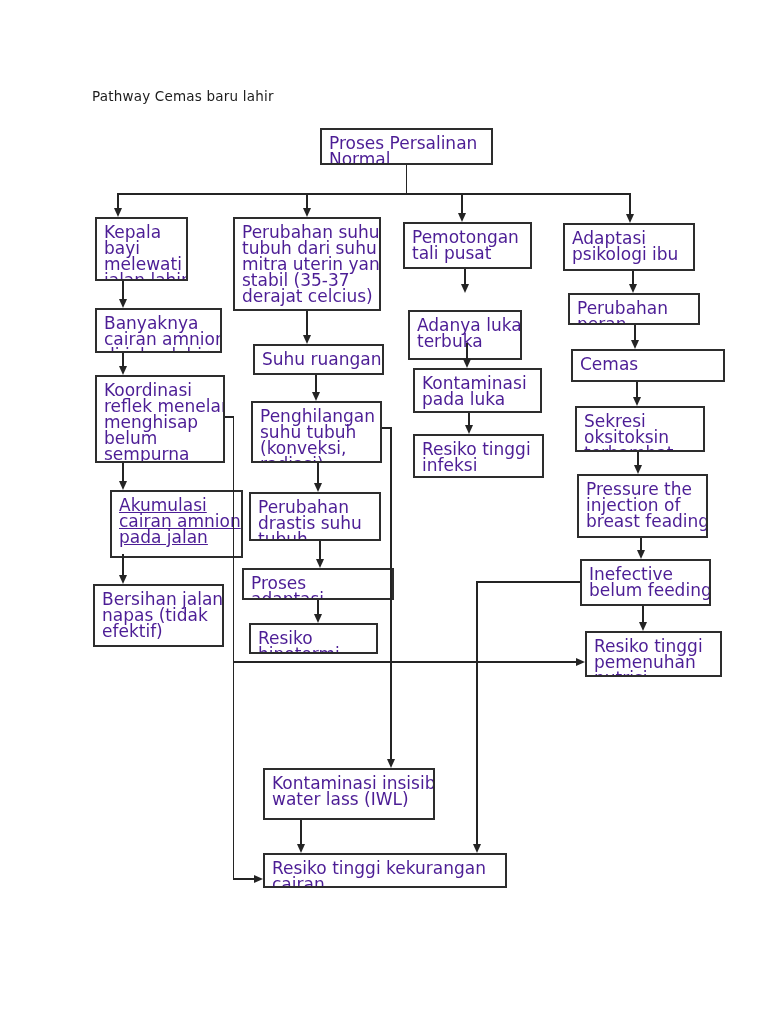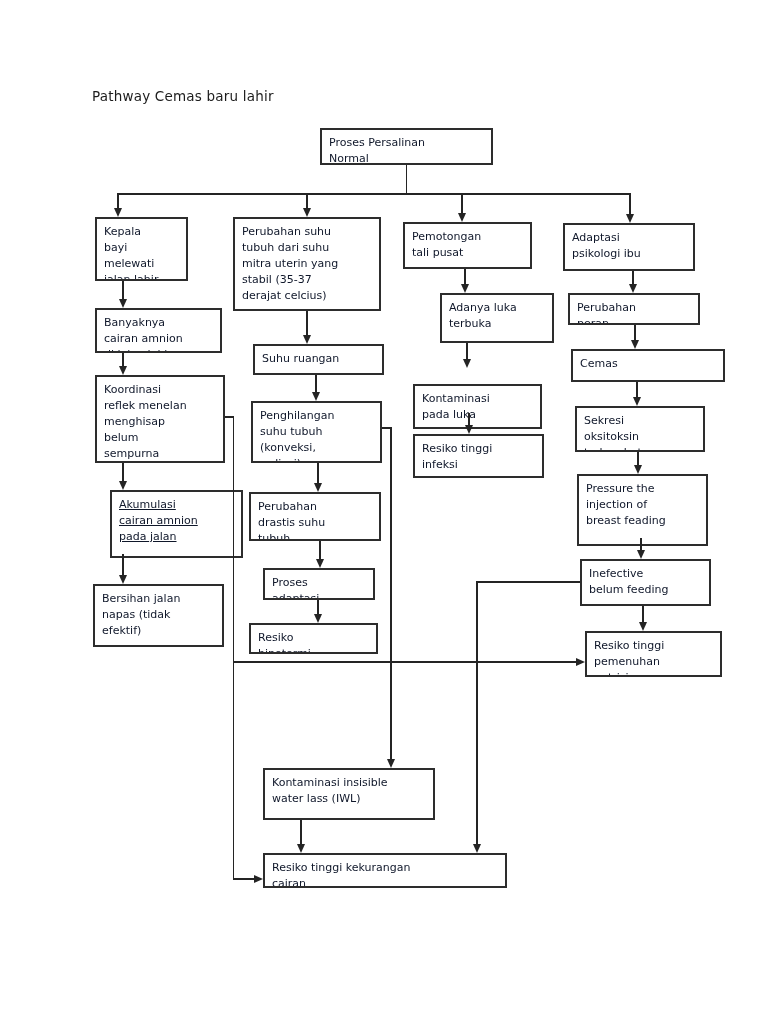--- a/index.html
+++ b/index.html
@@ -19,23 +19,23 @@
     color: #1c1c1c;
     letter-spacing: 0.2px;
     white-space: pre;
   }
   .node {
     position: absolute;
     box-sizing: border-box;
     border: 2px solid #2d2d2d;
     background: #ffffff;
     padding: 5px 7px 0 7px;
-    font-size: 11px;
+    font-size: 17px;
     line-height: 16px;
-    color: #0f172a;
+    color: #4c1d95;
     white-space: pre;
     overflow: hidden;
   }
   .ln { position: absolute; background: #242424; }
   .ah { position: absolute; width: 0; height: 0; }
   .ah.down {
     border-left: 4.5px solid transparent;
     border-right: 4.5px solid transparent;
     border-top: 9px solid #242424;
   }
@@ -80,43 +80,43 @@
 stabil (35-37
 derajat celcius)</div>
   <div class="node" style="left:253px;top:344px;width:131px;height:31px;">Suhu ruangan</div>
   <div class="node" style="left:251px;top:401px;width:131px;height:62px;">Penghilangan
 suhu tubuh
 (konveksi,
 radiasi)</div>
   <div class="node" style="left:249px;top:492px;width:132px;height:49px;">Perubahan
 drastis suhu
 tubuh</div>
-  <div class="node" style="left:263px;top:568px;width:112px;height:32px;">Proses
+  <div class="node" style="left:242px;top:568px;width:152px;height:32px;">Proses
 adaptasi</div>
   <div class="node" style="left:249px;top:623px;width:129px;height:31px;">Resiko
 hipotermi</div>
 
   <div class="node" style="left:403px;top:222px;width:129px;height:47px;">Pemotongan
 tali pusat</div>
-  <div class="node" style="left:408px;top:293px;width:114px;height:50px;margin-left:32px;">Adanya luka
+  <div class="node" style="left:408px;top:310px;width:114px;height:50px;">Adanya luka
 terbuka</div>
-  <div class="node" style="left:413px;top:368px;width:129px;height:45px;margin-top:16px;">Kontaminasi
+  <div class="node" style="left:413px;top:368px;width:129px;height:45px;">Kontaminasi
 pada luka</div>
   <div class="node" style="left:413px;top:434px;width:131px;height:44px;">Resiko tinggi
 infeksi</div>
 
   <div class="node" style="left:563px;top:223px;width:132px;height:48px;">Adaptasi
 psikologi ibu</div>
   <div class="node" style="left:568px;top:293px;width:132px;height:32px;">Perubahan
 peran</div>
   <div class="node" style="left:571px;top:349px;width:154px;height:33px;">Cemas</div>
   <div class="node" style="left:575px;top:406px;width:130px;height:46px;">Sekresi
 oksitoksin
 terhambat</div>
-  <div class="node" style="left:577px;top:474px;width:131px;height:72px;">Pressure the
+  <div class="node" style="left:577px;top:474px;width:131px;height:64px;">Pressure the
 injection of
 breast feading</div>
   <div class="node" style="left:580px;top:559px;width:131px;height:47px;">Inefective
 belum feeding</div>
   <div class="node" style="left:585px;top:631px;width:137px;height:46px;">Resiko tinggi
 pemenuhan
 nutrisi</div>
 
   <div class="node" style="left:263px;top:768px;width:172px;height:52px;">Kontaminasi insisible
 water lass (IWL)</div>

